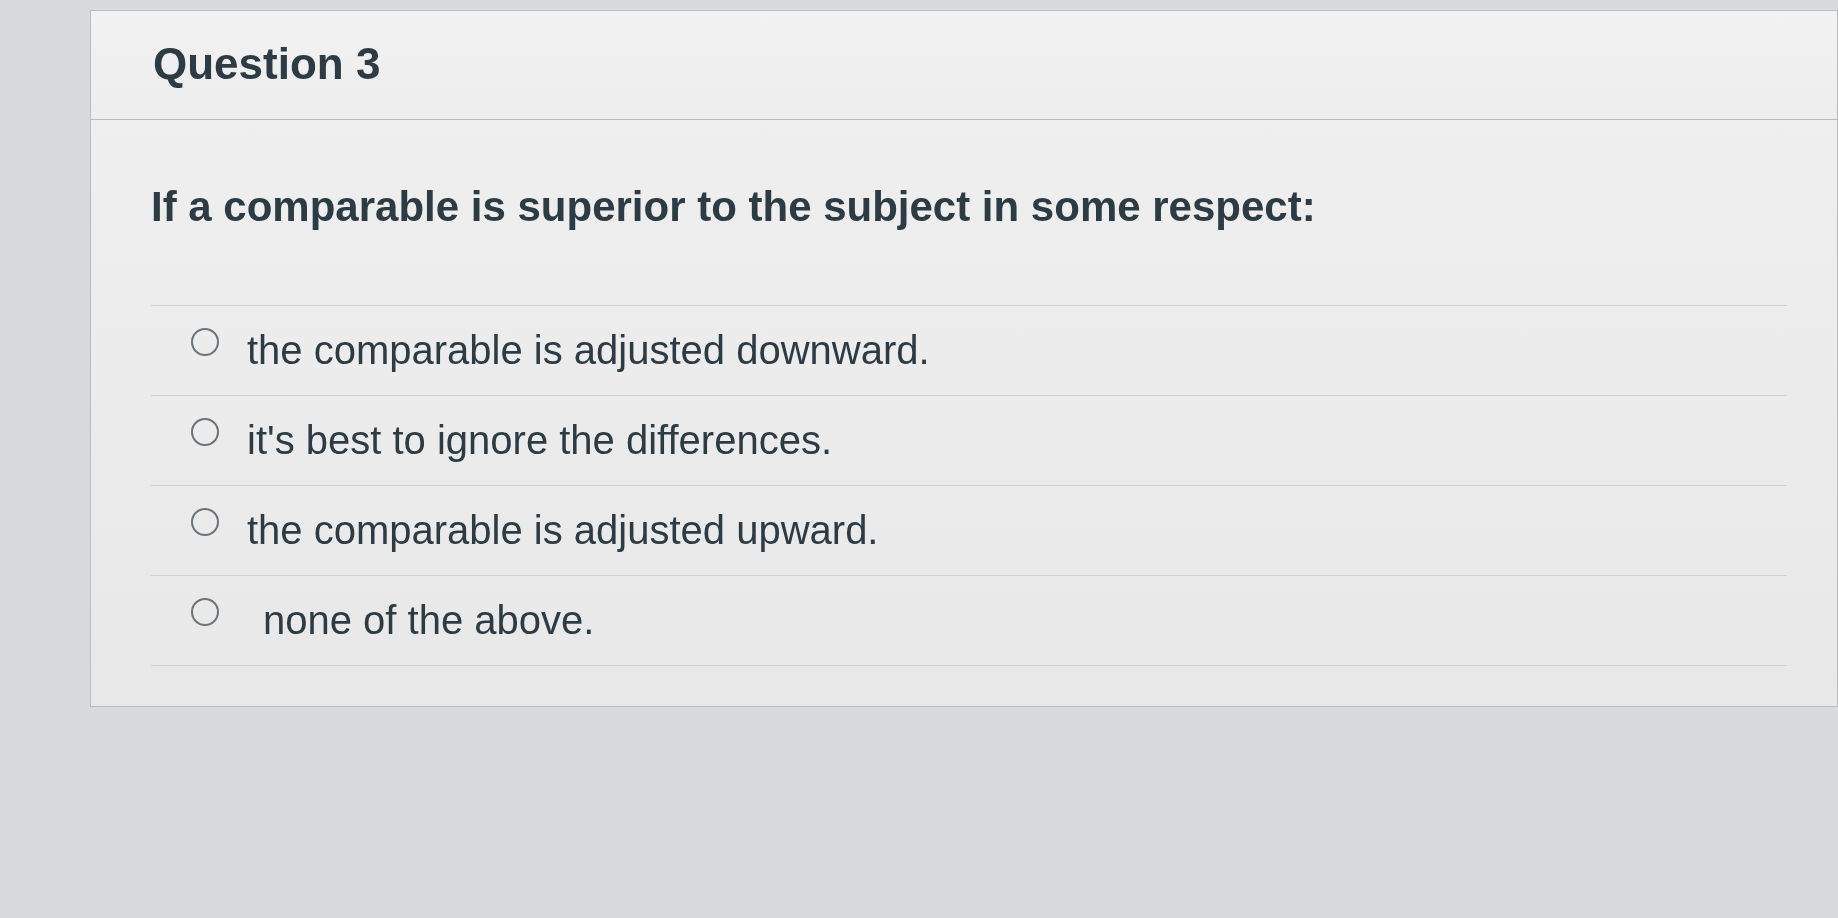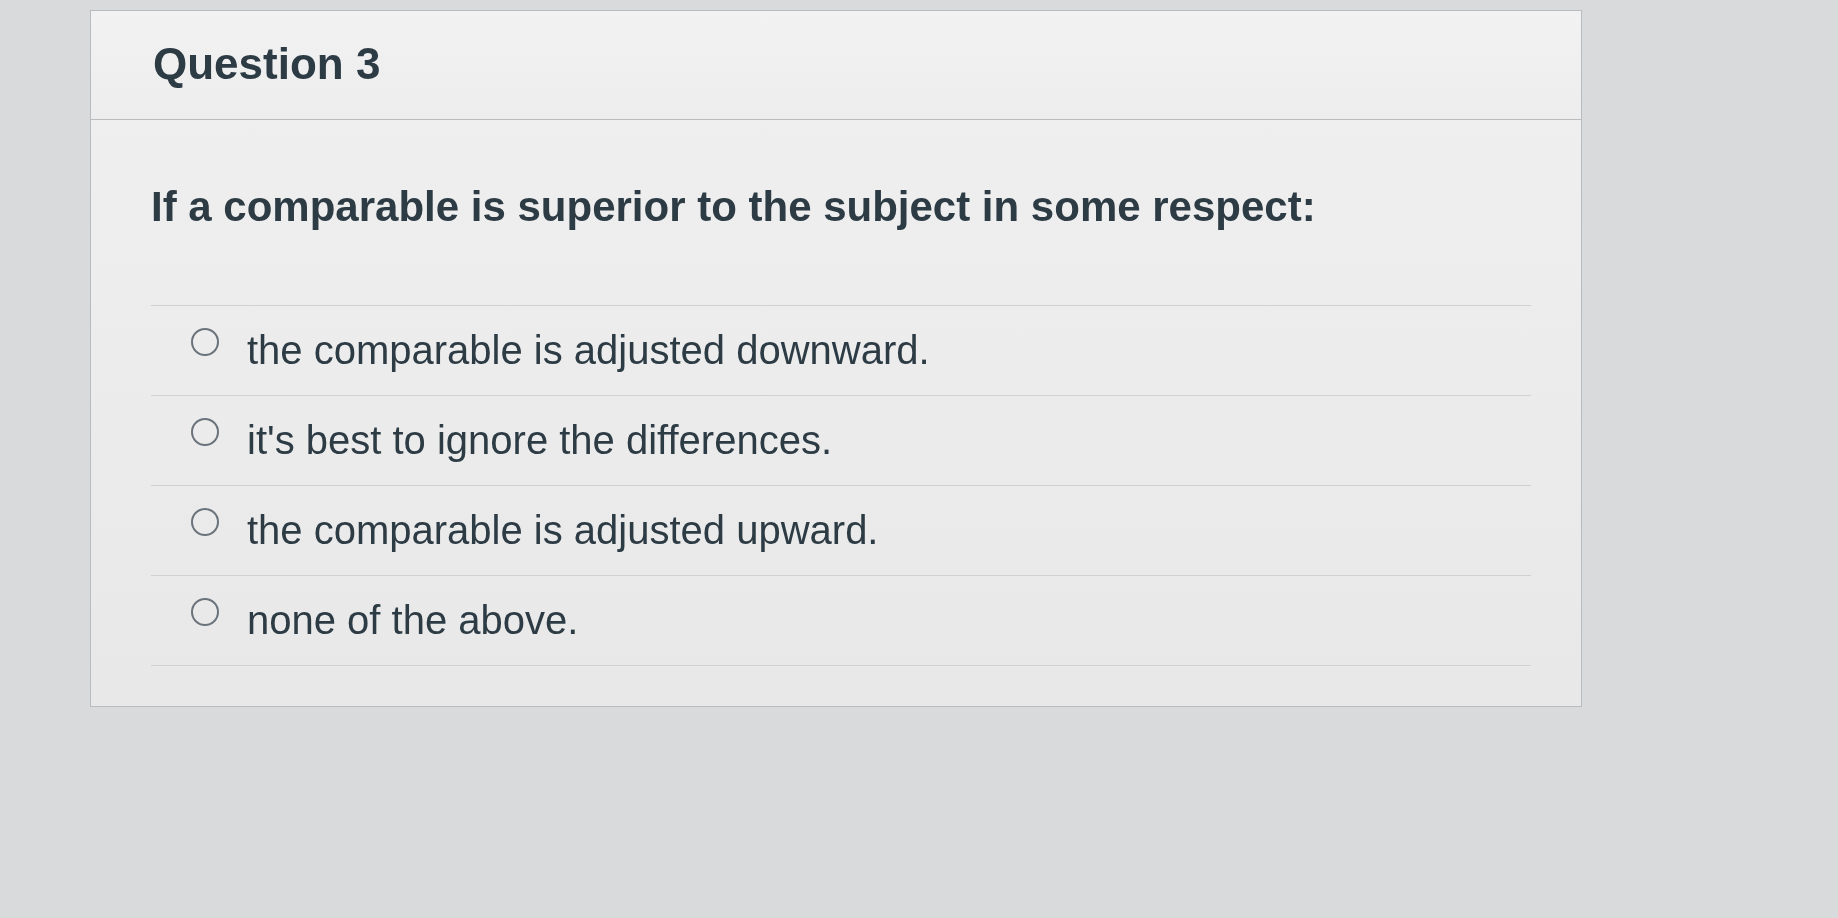--- a/index.html
+++ b/index.html
@@ -12,21 +12,21 @@
       background: #d8dadb;
       width: 1838px;
       height: 918px;
       padding: 10px 0 0 90px;
       color: #2d3b45;
     }
     .question-card {
       border: 1px solid #b8bcbf;
       background: #f5f5f5;
       background: linear-gradient(to bottom, #f0f0f0, #e8e8e8);
-      width: 1492px;
+      width: 1748px;
     }
     .question-header {
       padding: 28px 50px 30px 62px;
       border-bottom: 1px solid #b8bcbf;
       background: linear-gradient(to bottom, #f2f2f2, #ededed);
     }
     .question-title {
       font-size: 44px;
       font-weight: 700;
       color: #2d3b45;
@@ -45,20 +45,21 @@
       width: 100%;
     }
     .option-row {
       display: flex;
       padding: 22px 10px 22px 40px;
       border-top: 1px solid #cfd2d4;
       cursor: pointer;
     }
     .option-row:last-child {
       border-bottom: 1px solid #cfd2d4;
+      gap: 16px;
     }
     .radio-input {
       appearance: none;
       -webkit-appearance: none;
       width: 28px;
       height: 28px;
       border: 2px solid #6a737b;
       border-radius: 50%;
       background: transparent;
       cursor: pointer;

